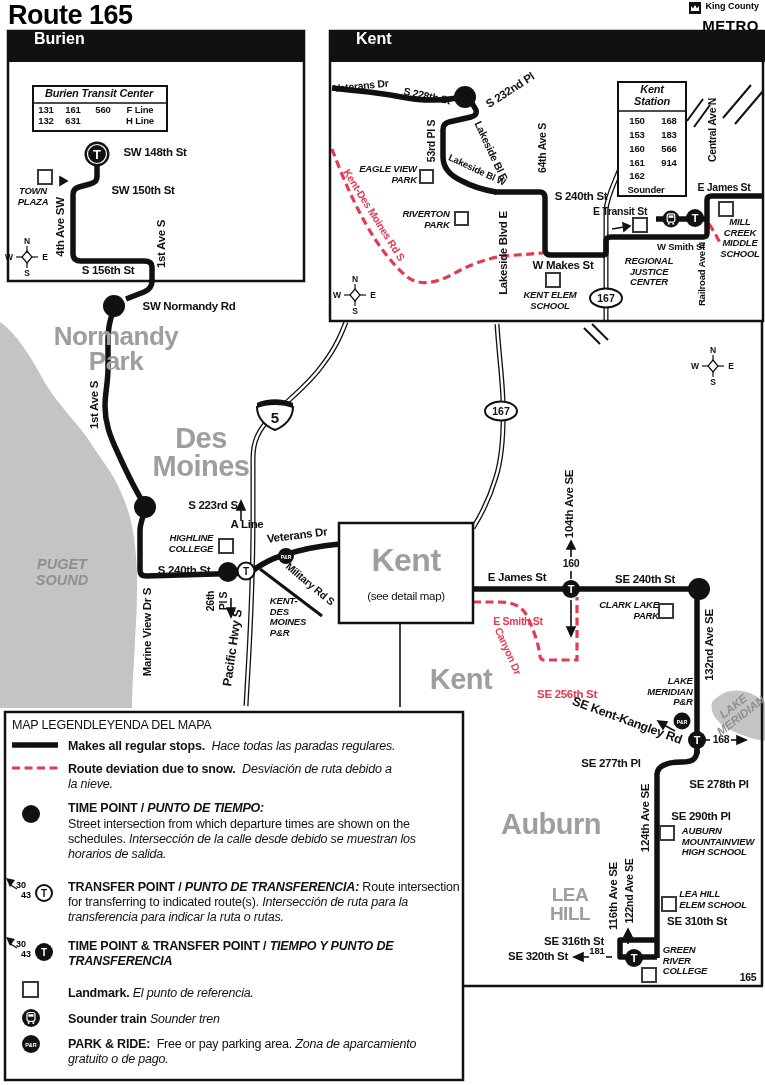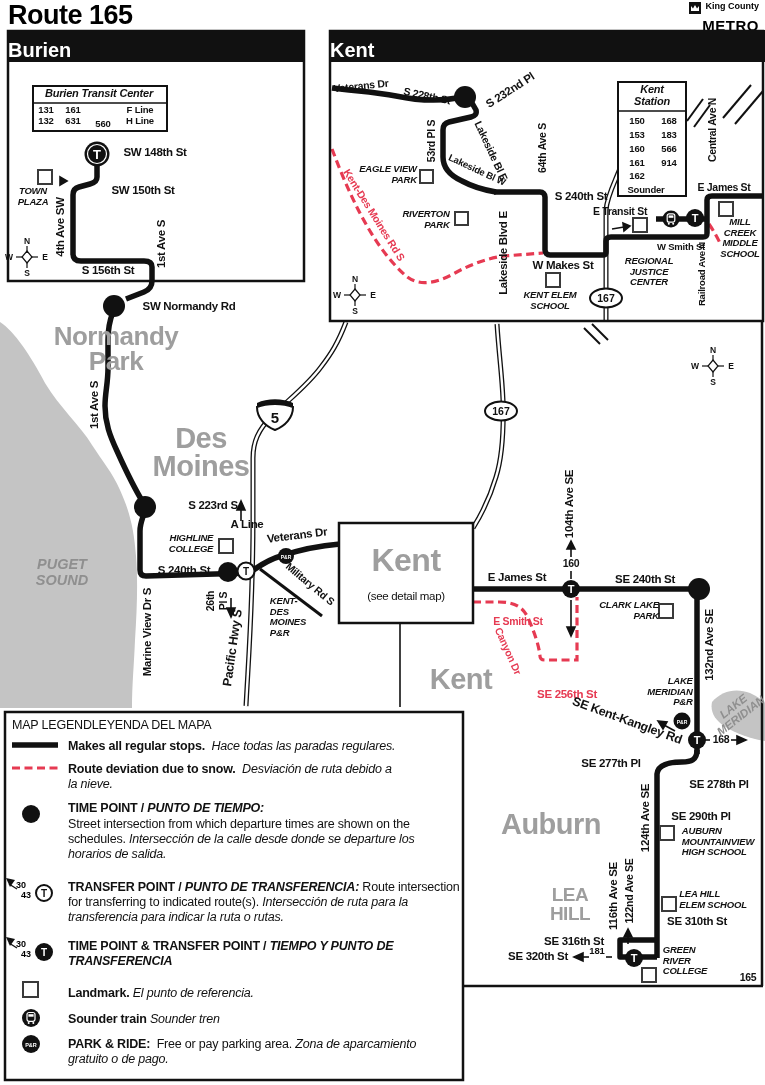--- a/index.html
+++ b/index.html
@@ -17,22 +17,22 @@
   .it{font-style:italic;font-size:11px;letter-spacing:-.2px}
   .lm{font-style:italic;font-size:9.5px;line-height:1.12;letter-spacing:-.2px}
   .tal{text-align:left}.tar{text-align:right}
   .red{color:#e63a52}
   .city20{font-size:19px;color:#9e9e9e;letter-spacing:-.5px;line-height:1.0}
   .city30{font-size:26px;color:#9e9e9e;letter-spacing:-.5px;line-height:0.95}
   .city32{font-size:29px;color:#9e9e9e;letter-spacing:-.5px;line-height:0.95}
   .city36{font-size:32px;color:#9e9e9e;letter-spacing:-.5px}
   .water16{color:#8f8f8f;font-style:italic;font-size:14.5px;line-height:1.1}
   .water12{color:#8f8f8f;font-style:italic;font-size:11.5px;line-height:1.05}
-  .bar{position:absolute;z-index:4;background:#111;color:#fff;font-weight:bold;font-size:20px;
-       display:flex;align-items:flex-end;padding-left:0;box-sizing:border-box;letter-spacing:0;}
+  .bar{position:absolute;z-index:4;background:#111;color:#fff;font-weight:bold;font-size:16px;
+       display:flex;align-items:flex-start;padding-left:26px;box-sizing:border-box;letter-spacing:0;}
   #page-title{position:absolute;left:8px;top:0px;font-size:27px;font-weight:bold;z-index:4;letter-spacing:-.5px}
   #logo{position:absolute;right:6px;top:2px;z-index:4;text-align:right;line-height:1;}
   #logo .kc{font-size:9px;font-weight:bold;vertical-align:top;}
   #logo .metro{font-size:15px;font-weight:bold;letter-spacing:.5px;}
   .lg{position:absolute;left:68px;z-index:3;font-size:12.5px;color:#111;white-space:pre;letter-spacing:-.2px}
   .lg .b{font-weight:bold}
   .lg .bi{font-weight:bold;font-style:italic}
   .lg .i{font-style:italic}
   #legend-title{position:absolute;left:12px;top:715px;z-index:3;font-size:15px;white-space:pre}
   .lgnum{position:absolute;z-index:3;font-size:9px;font-weight:bold;}
@@ -405,21 +405,21 @@
       <div class="lbl lm" style="left: 740px; top: 238px;">MILL
 CREEK
 MIDDLE
 SCHOOL</div>
       <div class="lbl s12" style="left: 581px; top: 196px;">S 240th St</div>
       <div class="lbl s10" style="left: 702px; top: 274px; transform: translate(-50%, -50%) rotate(-90deg);">Railroad Ave N</div>
       <div class="lbl s11" style="left: 748px; top: 978px;">165</div>
       <div class="lbl it" style="left: 99px; top: 94px;">Burien Transit Center</div>
       <div class="lbl s10" style="left: 46px; top: 110px;">131</div>
       <div class="lbl s10" style="left: 73px; top: 110px;">161</div>
-      <div class="lbl s10" style="left: 103px; top: 124px;">560</div>
+      <div class="lbl s10" style="left: 103px; top: 110px;">560</div>
       <div class="lbl s10" style="left: 140px; top: 110px;">F Line</div>
       <div class="lbl s10" style="left: 46px; top: 121px;">132</div>
       <div class="lbl s10" style="left: 73px; top: 121px;">631</div>
       <div class="lbl s10" style="left: 140px; top: 121px;">H Line</div>
       <div class="lbl it" style="left: 652px; top: 96px;">Kent
 Station</div>
       <div class="lbl s10" style="left: 637px; top: 121px;">150</div>
       <div class="lbl s10" style="left: 669px; top: 121px;">168</div>
       <div class="lbl s10" style="left: 637px; top: 135px;">153</div>
       <div class="lbl s10" style="left: 669px; top: 135px;">183</div>
@@ -445,21 +445,21 @@
       <div class="lbl s9" style="left: 695px; top: 366px;">W</div>
     </div>
 
   <div id="legend-title"><span class="lg b" style="position:static">MAP LEGEND</span><span class="lg bi" style="position:static">LEYENDA DEL MAPA</span></div>
 
   <div class="lg" style="top:762px"><span class="b">Route deviation due to snow.</span><span class="i">  Desviación de ruta debido a</span></div>
   <div class="lg" style="top:739px"><span class="b">Makes all regular stops.</span><span class="i">  Hace todas las paradas regulares.</span></div>
   <div class="lg" style="top:777px"><span class="i">la nieve.</span></div>
   <div class="lg" style="top:801px"><span class="b">TIME POINT / </span><span class="bi">PUNTO DE TIEMPO:</span></div>
   <div class="lg" style="top:817px"><span>Street intersection from which departure times are shown on the</span></div>
-  <div class="lg" style="top:832px"><span>schedules. </span><span class="i">Intersección de la calle desde donde se departure los</span></div>
+  <div class="lg" style="top:832px"><span>schedules. </span><span class="i">Intersección de la calle desde debido se muestran los</span></div>
   <div class="lg" style="top:847px"><span class="i">horarios de salida.</span></div>
   <div class="lg" style="top:880px"><span class="b">TRANSFER POINT / </span><span class="bi">PUNTO DE TRANSFERENCIA:</span><span> Route intersection</span></div>
   <div class="lg" style="top:895px"><span>for transferring to indicated route(s). </span><span class="i">Intersección de ruta para la</span></div>
   <div class="lg" style="top:910px"><span class="i">transferencia para indicar la ruta o rutas.</span></div>
   <div class="lg" style="top:939px"><span class="b">TIME POINT &amp; TRANSFER POINT / </span><span class="bi">TIEMPO Y PUNTO DE</span></div>
   <div class="lg" style="top:954px"><span class="bi">TRANSFERENCIA</span></div>
   <div class="lg" style="top:986px"><span class="b">Landmark. </span><span class="i">El punto de referencia.</span></div>
   <div class="lg" style="top:1012px"><span class="b">Sounder train </span><span class="i">Sounder tren</span></div>
   <div class="lg" style="top:1037px"><span class="b">PARK &amp; RIDE:</span><span>  Free or pay parking area. </span><span class="i">Zona de aparcamiento</span></div>
   <div class="lg" style="top:1052px"><span class="i">gratuito o de pago.</span></div>

